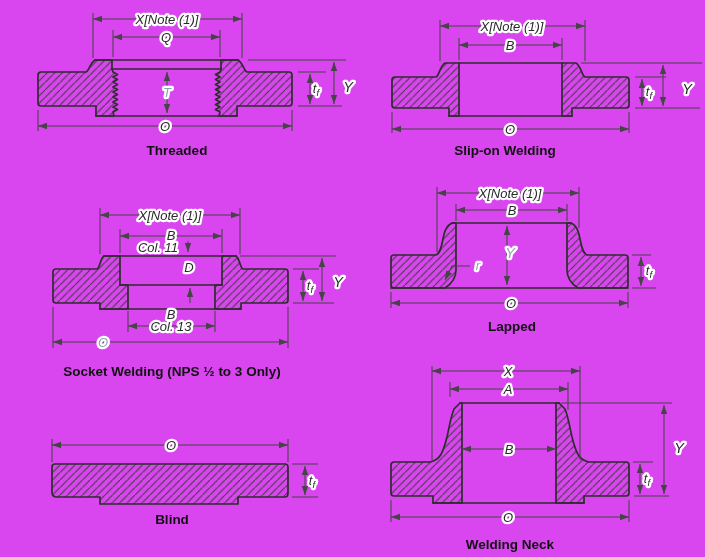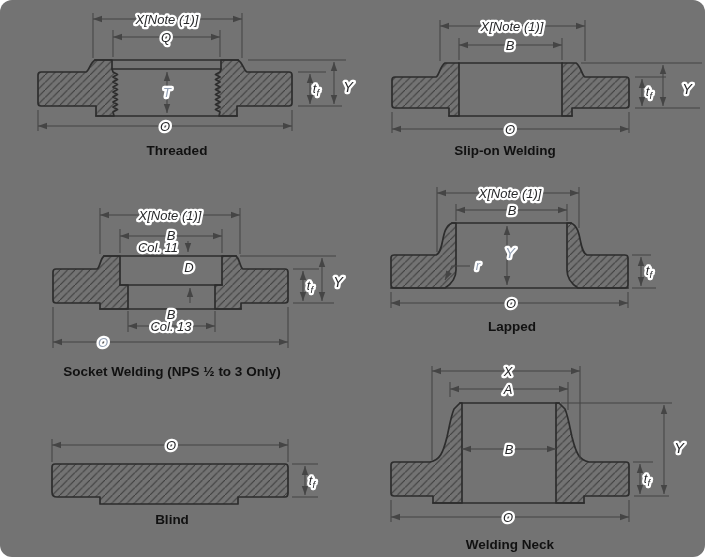--- a/index.html
+++ b/index.html
@@ -1,17 +1,17 @@
 <!DOCTYPE html>
 <html><head>
 <meta charset="utf-8">
 <style>
   html,body{margin:0;padding:0;background:#ffffff;}
-  .canvas{position:relative;width:705px;height:557px;background:#737373;overflow:hidden;
-          font-family:"Liberation Sans",sans-serif;border-radius:12px;}
+  .canvas{position:relative;width:705px;height:557px;background:#d946ef;overflow:hidden;
+          font-family:"Liberation Sans",sans-serif;}
   svg{display:block;}
   .body{fill:url(#hatch);stroke:#2d2d2d;stroke-width:1.7;stroke-linejoin:round;}
   .face{stroke:#2d2d2d;stroke-width:1.6;fill:none;stroke-linecap:square;}
   .thin{stroke:#454545;stroke-width:1.05;fill:none;}
   .dim{stroke:#454545;stroke-width:1.05;fill:none;marker-start:url(#as);marker-end:url(#ae);}
   .arr{stroke:#454545;stroke-width:1.05;fill:none;marker-end:url(#ae);}
   .lbl{font:italic 13px "Liberation Sans",sans-serif;fill:#28292b;text-anchor:middle;
        paint-order:stroke;stroke:#ffffff;stroke-width:4.5px;stroke-linejoin:round;}
   .lbl-big{font-size:14.5px;}
   .lbl-light{fill:#93a0b4;}

